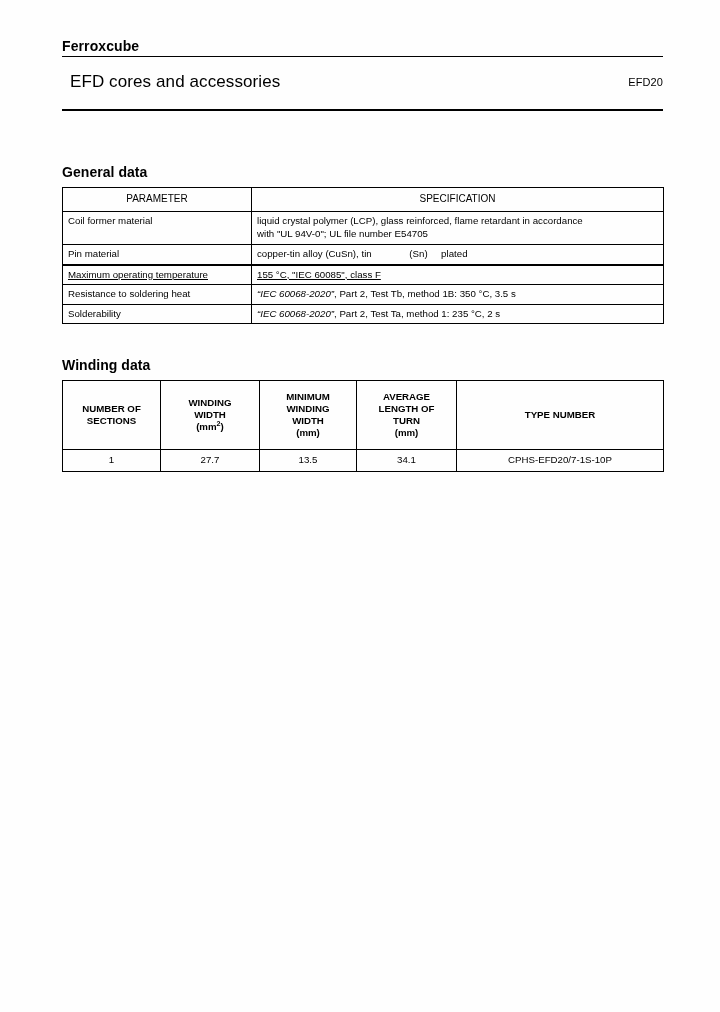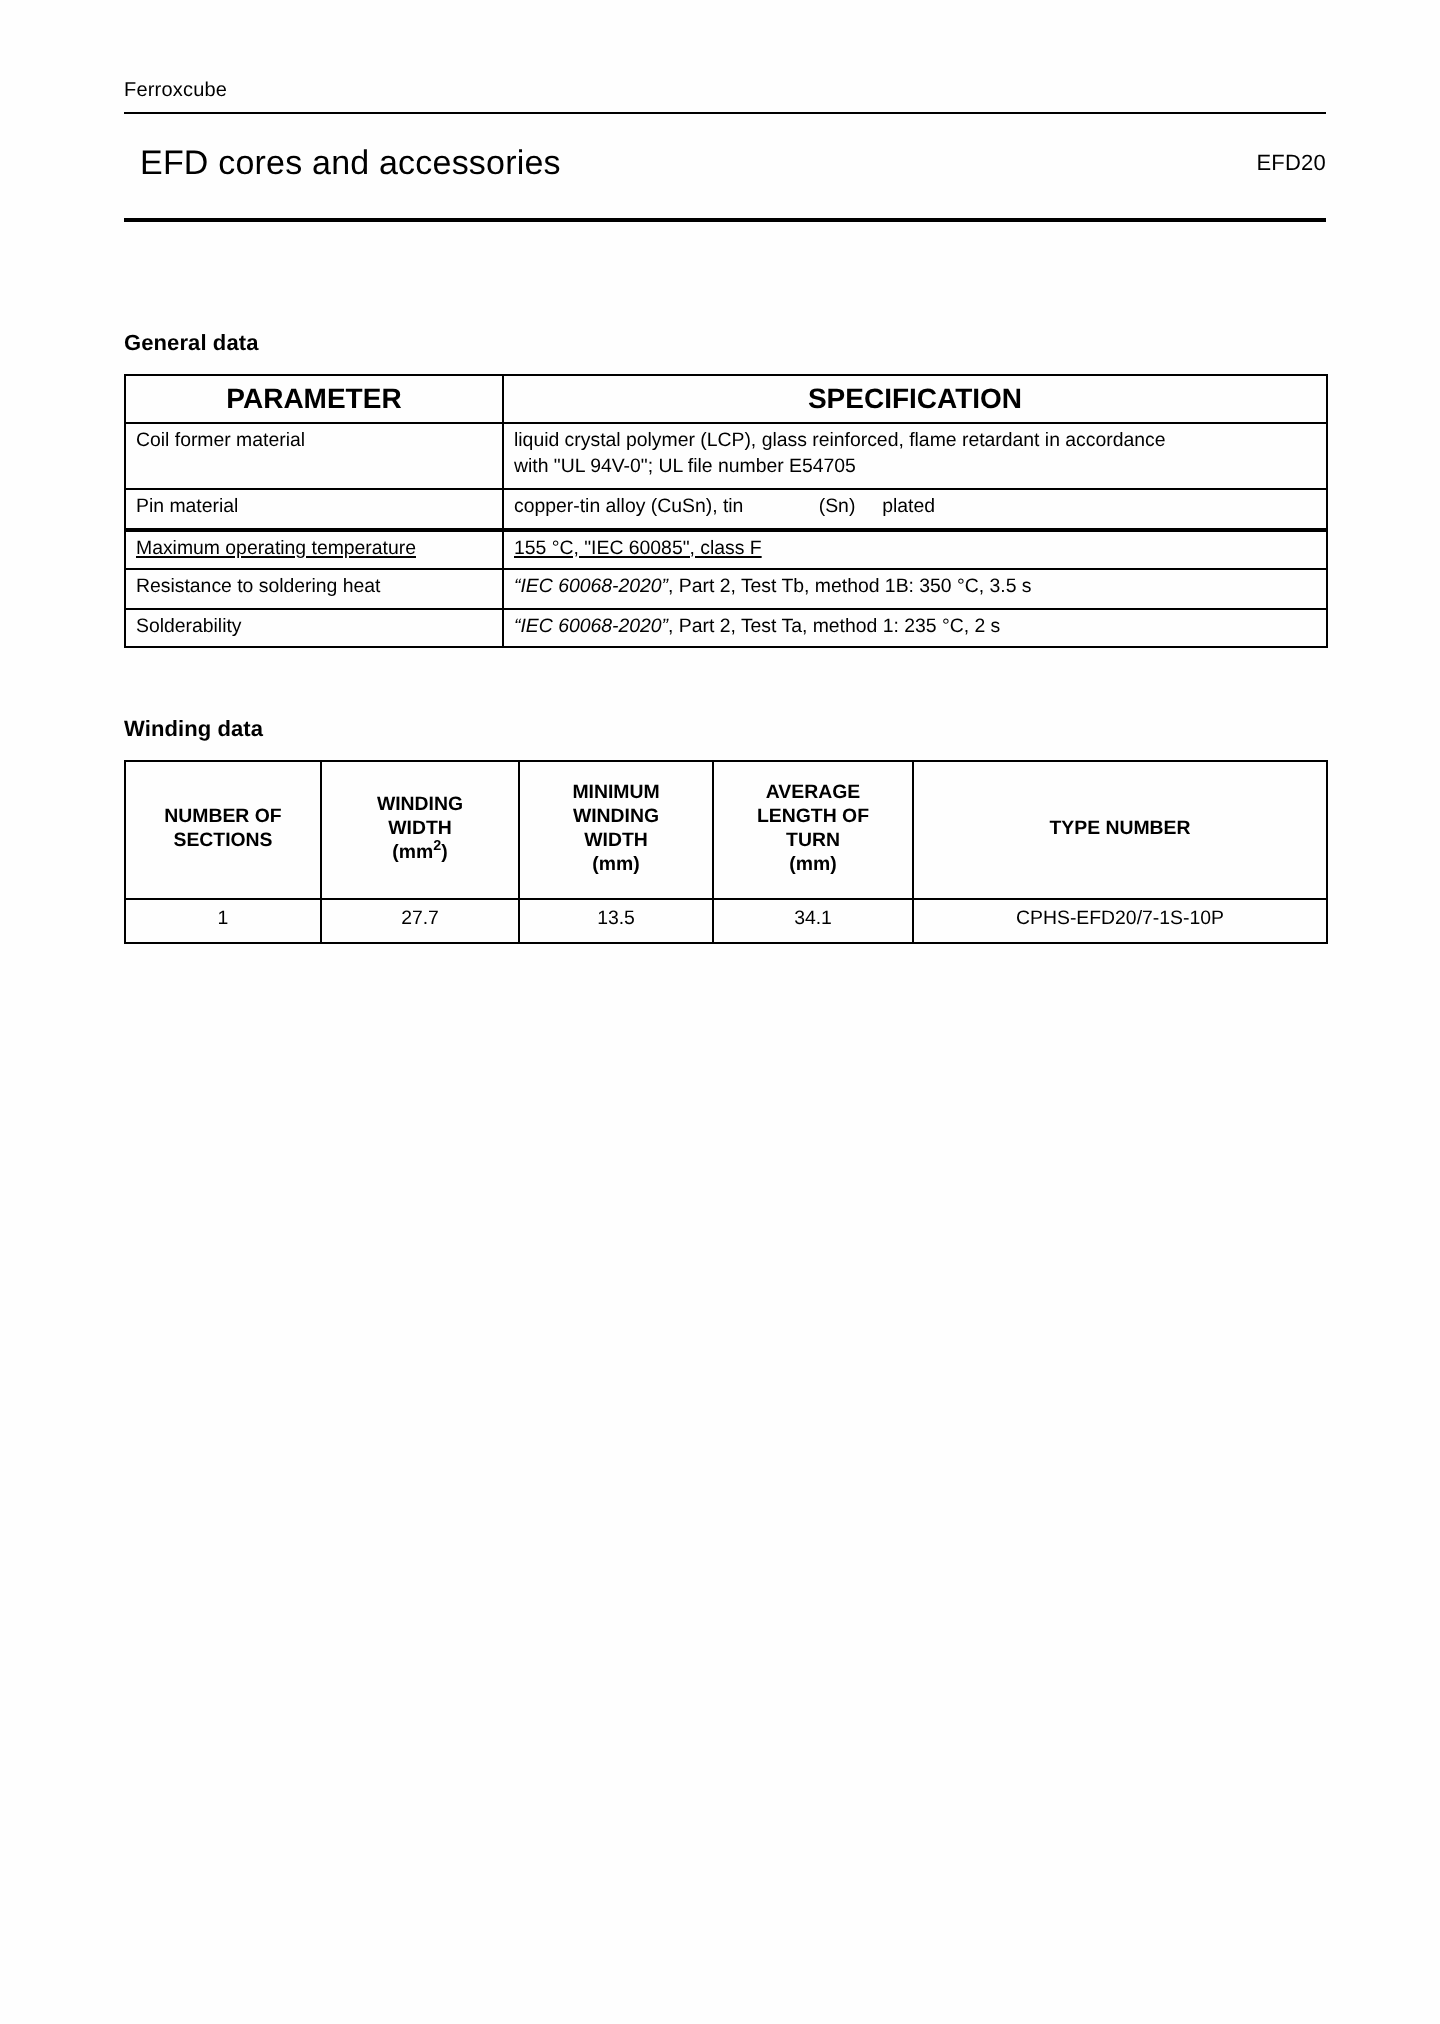--- a/index.html
+++ b/index.html
@@ -28,24 +28,25 @@
   }
 
   
   .pageheader {
     position: absolute;
     left: 62px;
     top: 40px;
     width: 601px;
   }
   .brand {
-    font-size: 10px;
+    font-size: 14px;
     line-height: 12px;
     letter-spacing: 0.1px;
     padding-bottom: 4px;
+    font-weight: bold;
   }
   .rule-thin {
     border-top: 1px solid #000;
     height: 0;
     font-size: 0;
     line-height: 0;
   }
   .rule-thick {
     border-top: 2.5px solid #000;
     height: 0;
@@ -76,21 +77,21 @@
   
   .section {
     position: absolute;
     left: 62px;
     width: 601px;
   }
   .section-general { top: 166px; }
   .section-winding { top: 359px; }
 
   .section-heading {
-    font-size: 11px;
+    font-size: 14px;
     font-weight: bold;
     line-height: 13px;
     margin-bottom: 8px;
     letter-spacing: 0.05px;
   }
 
   
   table {
     border-collapse: collapse;
     width: 601px;
@@ -105,22 +106,22 @@
     font-weight: normal;
     text-align: left;
   }
 
   
   .tbl-general .col-param { width: 189px; }
   .tbl-general .col-spec  { width: 412px; }
 
   .tbl-general th {
     text-align: center;
-    font-weight: bold;
-    font-size: 14px;
+    font-weight: normal;
+    font-size: 10px;
     padding: 4px 4px 4px 4px;
     height: 15px;
     vertical-align: middle;
   }
   .tbl-general td {
     padding: 3px 5px 3px 5px;
   }
   .tbl-general tr.thick-top > td {
     border-top-width: 2px;
     text-decoration: underline;

